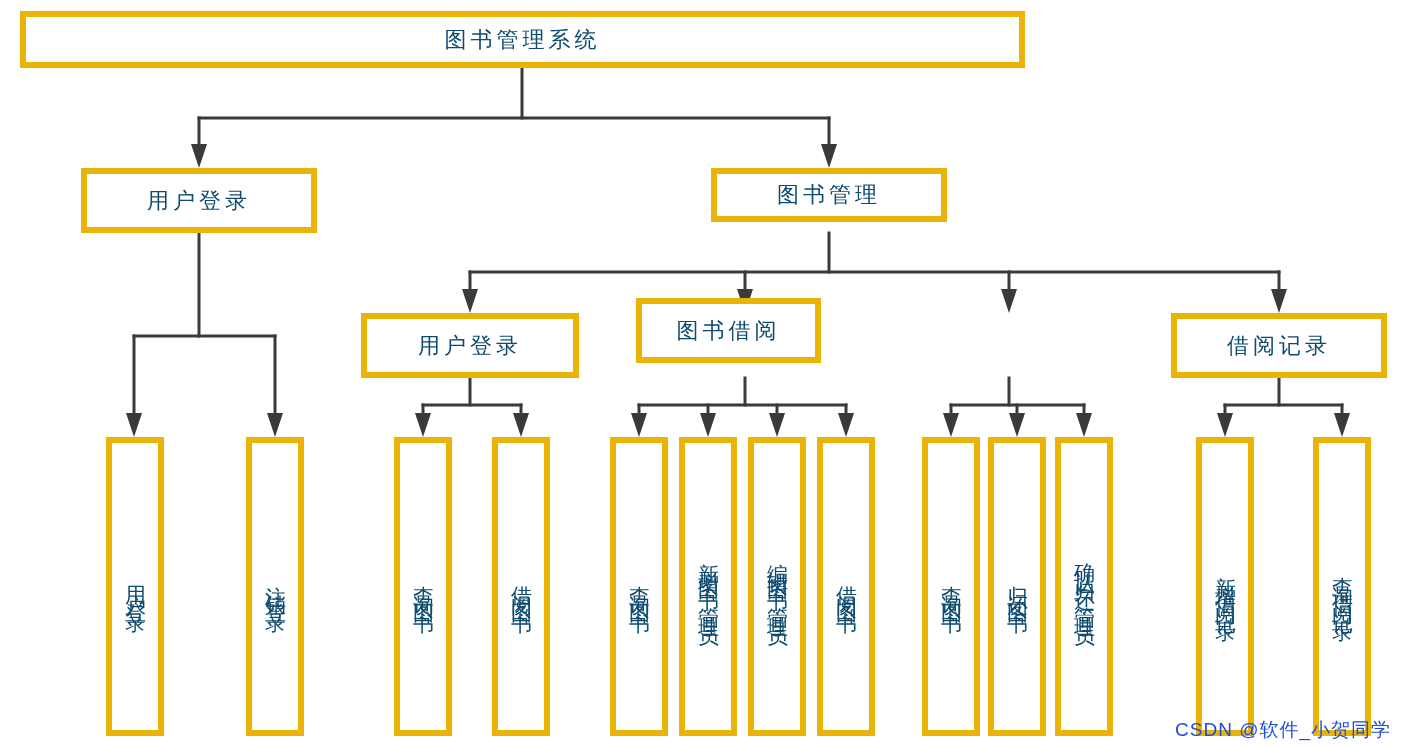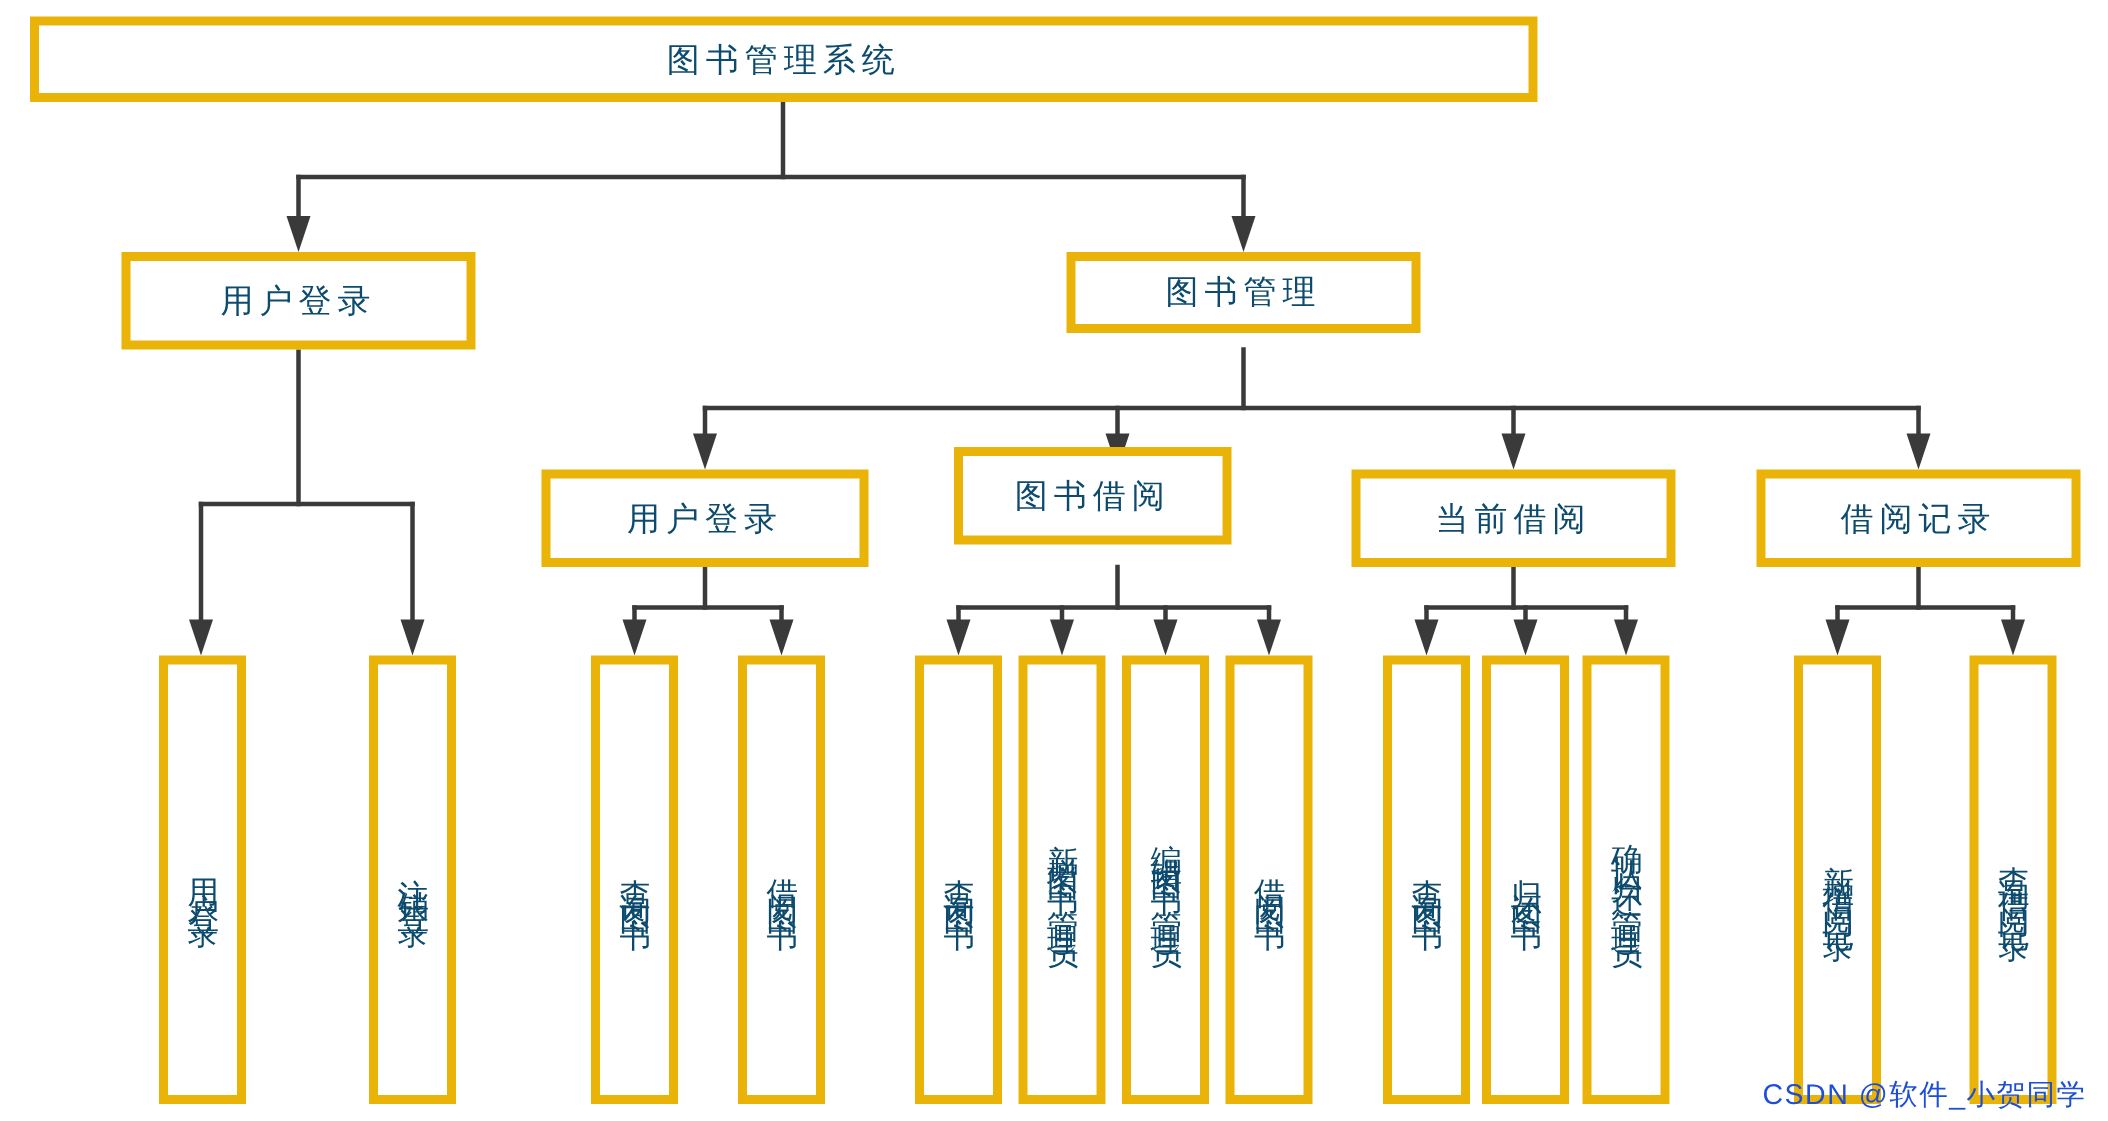--- a/index.html
+++ b/index.html
@@ -140,21 +140,20 @@
     </g>
   </svg>
 
   <div class="box hbox" style="left:20px; top:11px; width:1005px; height:57px;">图书管理系统</div>
 
   <div class="box hbox" style="left:81px; top:168px; width:236px; height:65px;">用户登录</div>
   <div class="box hbox" style="left:711px; top:168px; width:236px; height:54px;">图书管理</div>
 
   <div class="box hbox" style="left:361px; top:313px; width:218px; height:65px;">用户登录</div>
   <div class="box hbox" style="left:636px; top:298px; width:185px; height:65px;">图书借阅</div>
-  <div class="box hbox" style="left:901px; top:313px; width:216px; height:65px;">当前借阅</div>
   <div class="box hbox" style="left:1171px; top:313px; width:216px; height:65px;">借阅记录</div>
 
   <div class="box vbox" style="left:106px; top:437px; width:58px; height:299px;">用户登录</div>
   <div class="box vbox" style="left:246px; top:437px; width:58px; height:299px;">注销登录</div>
 
   <div class="box vbox" style="left:394px; top:437px; width:58px; height:299px;">查询图书</div>
   <div class="box vbox" style="left:492px; top:437px; width:58px; height:299px;">借阅图书</div>
 
   <div class="box vbox" style="left:610px; top:437px; width:58px; height:299px;">查询图书</div>
   <div class="box vbox" style="left:679px; top:437px; width:58px; height:299px;">新增图书（管理员）</div>

